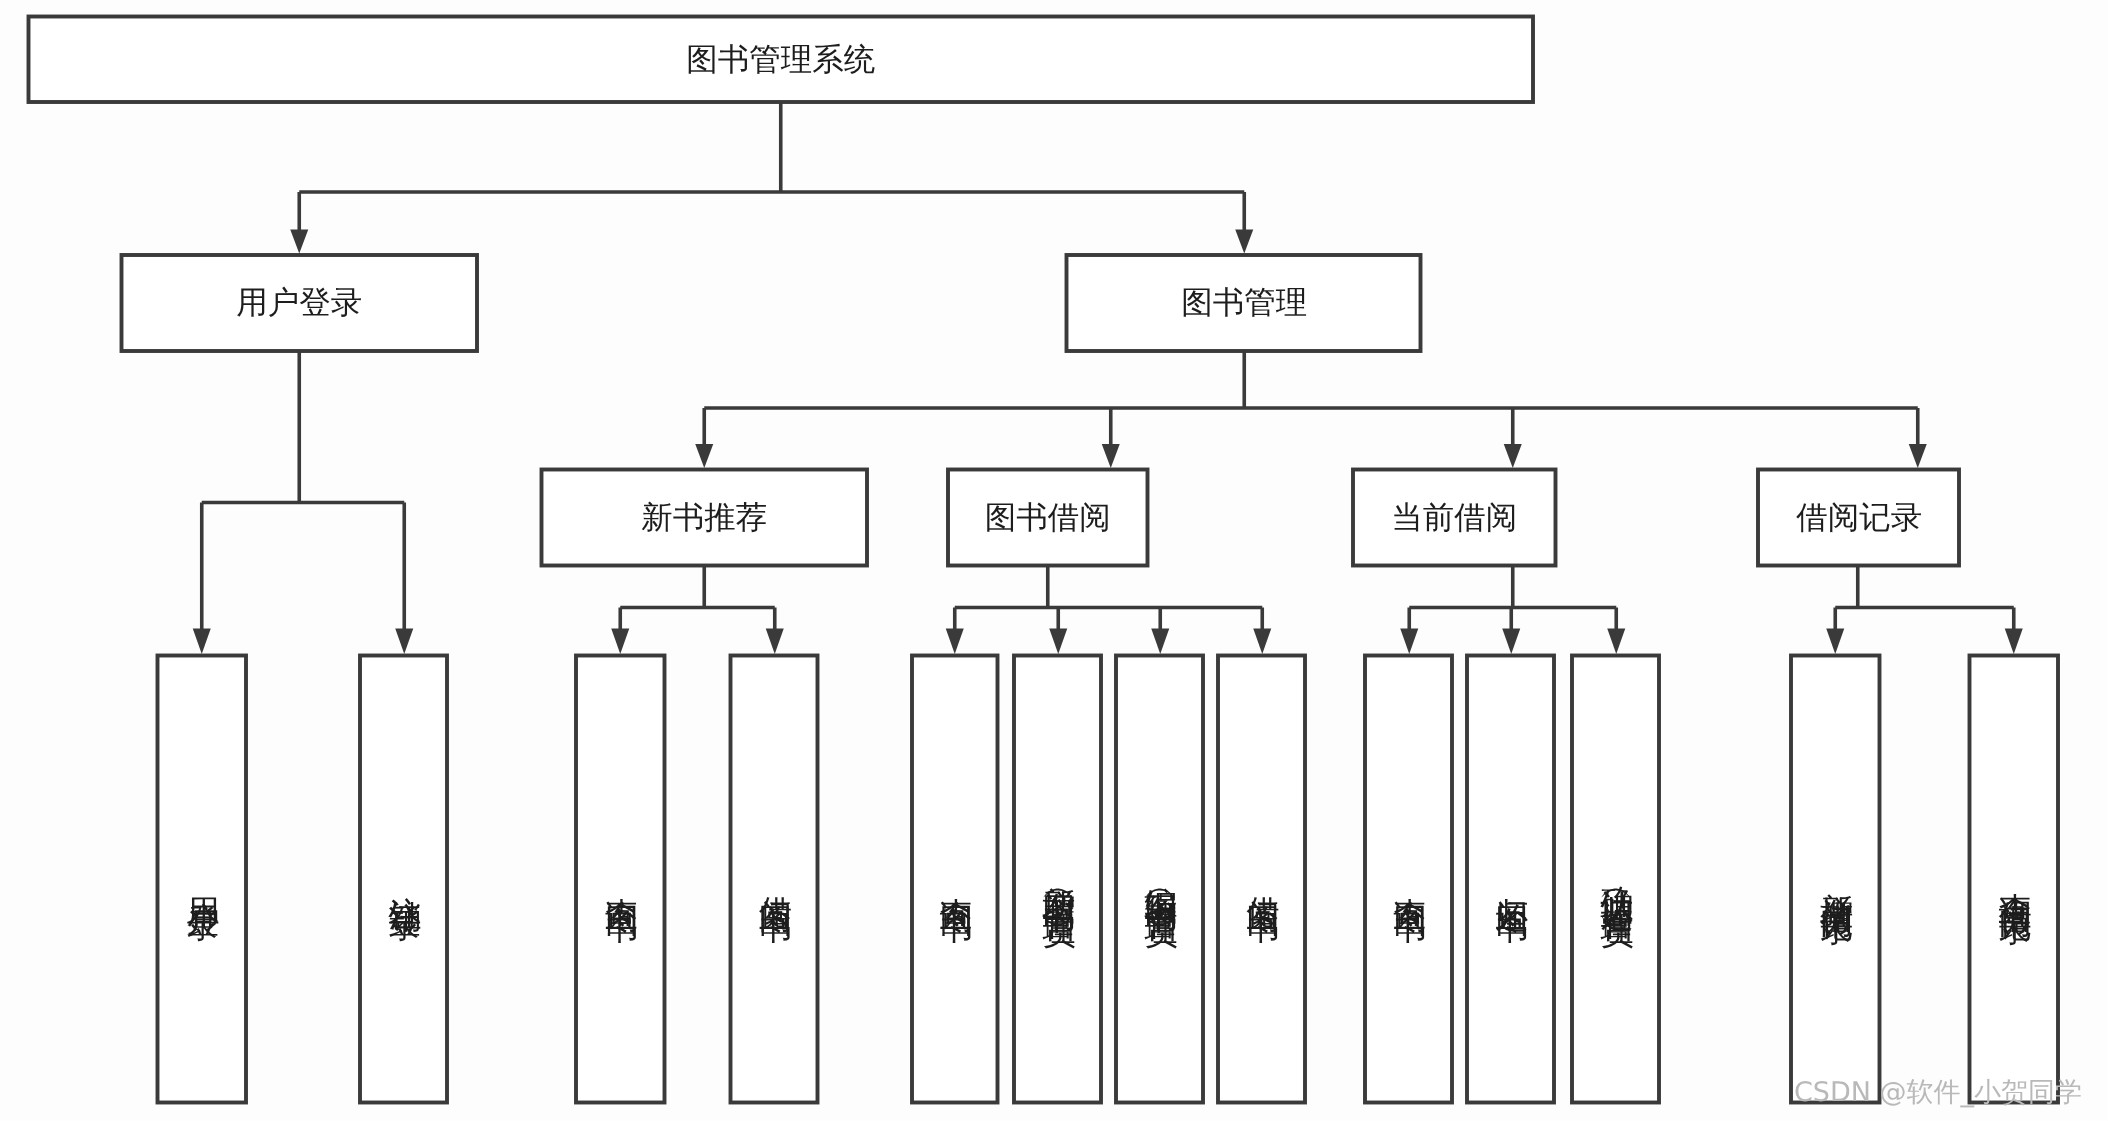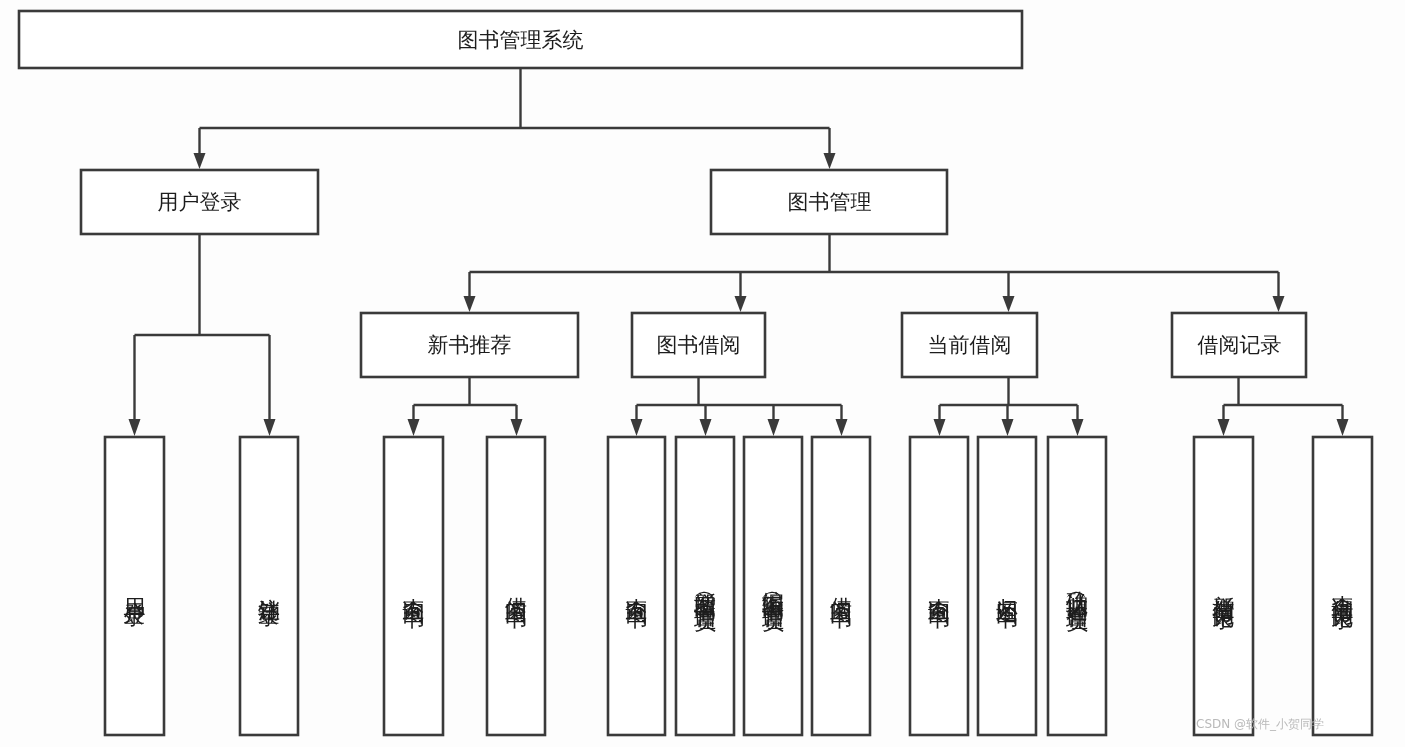--- a/index.html
+++ b/index.html
@@ -60,21 +60,21 @@
     display: flex;
     align-items: center;
     justify-content: center;
     text-align: center;
     white-space: nowrap;
     pointer-events: none;
   }
   .watermark {
     position: absolute;
     font-family: "DejaVu Sans", "Liberation Sans", sans-serif;
-    font-size: 12px;
+    font-size: 18px;
     color: #b9b9b9;
     white-space: nowrap;
   }
 </style>
 </head>
 <body>
 
 <div id="diagram-root">
 
   <svg class="diagram-canvas" viewBox="0 0 1405 747">

